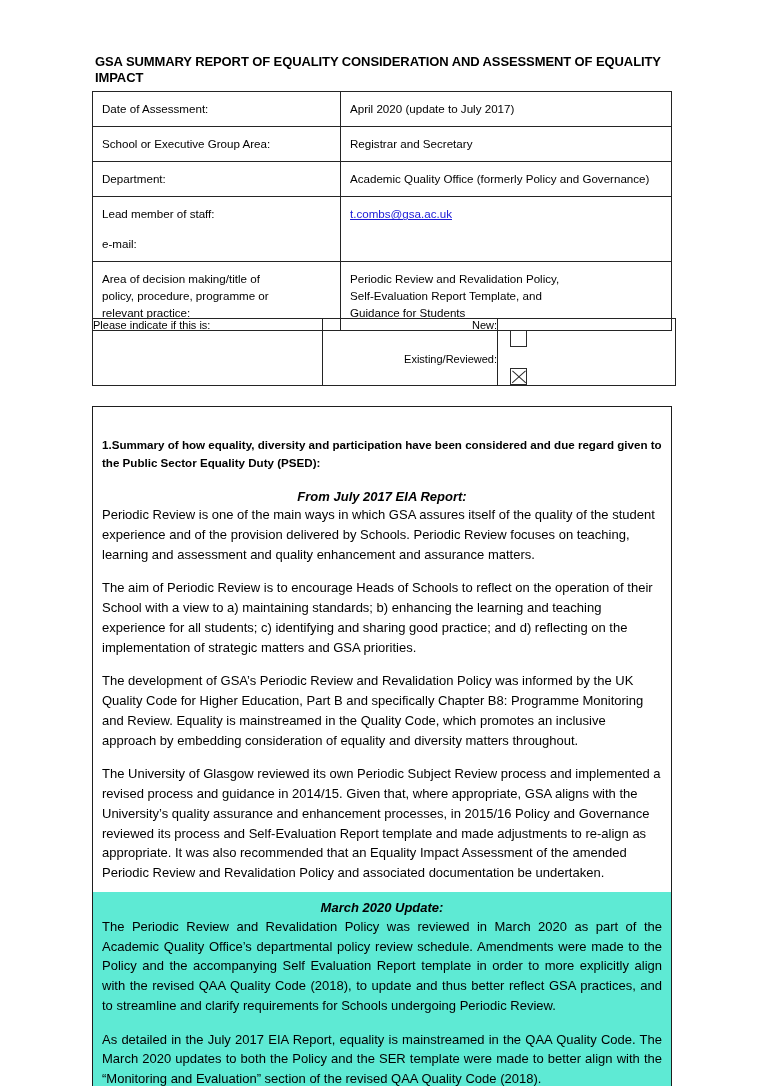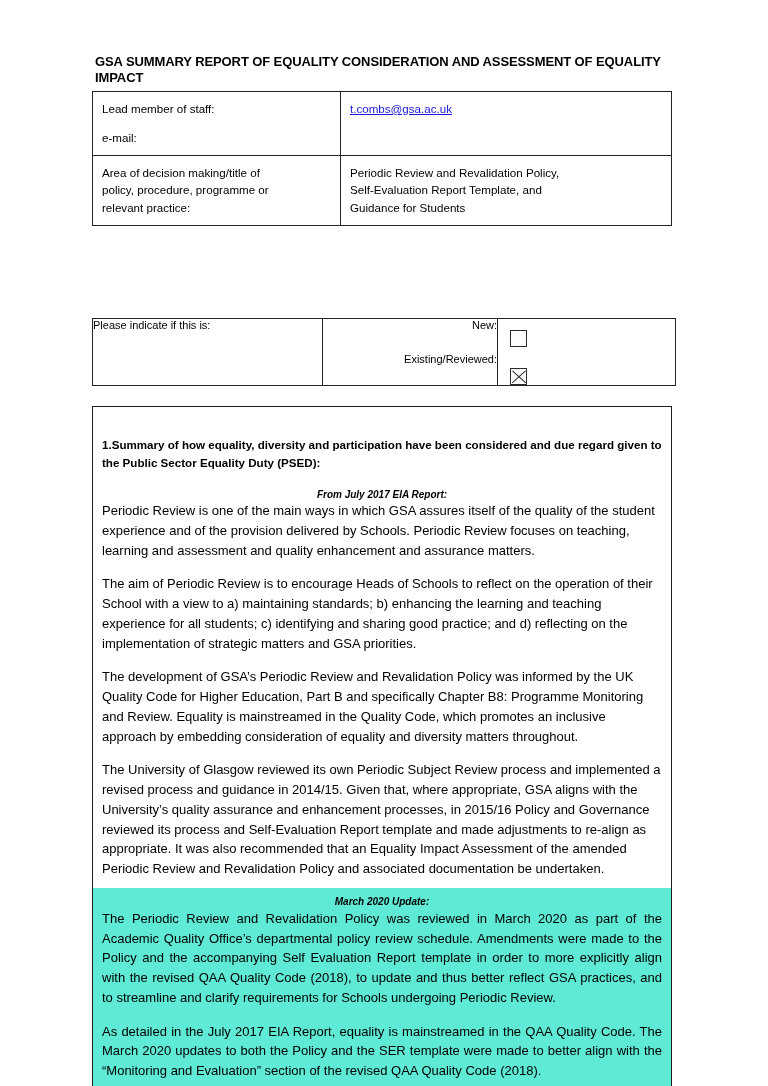--- a/index.html
+++ b/index.html
@@ -128,21 +128,21 @@
   .sec-heading {
     font-size: 11.6px;
     font-weight: bold;
     line-height: 1.52;
     margin: 0 0 18px 0;
   }
   .centered-sub {
     text-align: center;
     font-weight: bold;
     font-style: italic;
-    font-size: 10px;
+    font-size: 13px;
     margin: 0 0 1px 0;
   }
   p.body-p {
     font-size: 13px;
     line-height: 1.52;
     margin: 0 0 14px 0;
   }
   p.body-p.last { margin-bottom: 9px; }
 
   .update-block {
@@ -162,20 +162,32 @@
 </style>
 </head>
 <body>
 
 <div class="page">
 
   <div class="doc-title">GSA SUMMARY REPORT OF EQUALITY CONSIDERATION AND ASSESSMENT OF EQUALITY IMPACT</div>
 
   <table class="info-table">
     <tbody>
+      <tr>
+        <td class="col-label">Date of Assessment:</td>
+        <td>April 2020 (update to July 2017)</td>
+      </tr>
+      <tr>
+        <td class="col-label">School or Executive Group Area:</td>
+        <td>Registrar and Secretary</td>
+      </tr>
+      <tr>
+        <td class="col-label">Department:</td>
+        <td>Academic Quality Office (formerly Policy and Governance)</td>
+      </tr>
       <tr>
         <td class="col-label stacked-label">
           <span>Lead member of staff:</span>
           <span>e-mail:</span>
         </td>
         <td class="email-cell">
           <a class="email-link" href="#">t.combs@gsa.ac.uk</a>
         </td>
       </tr>
       <tr>

